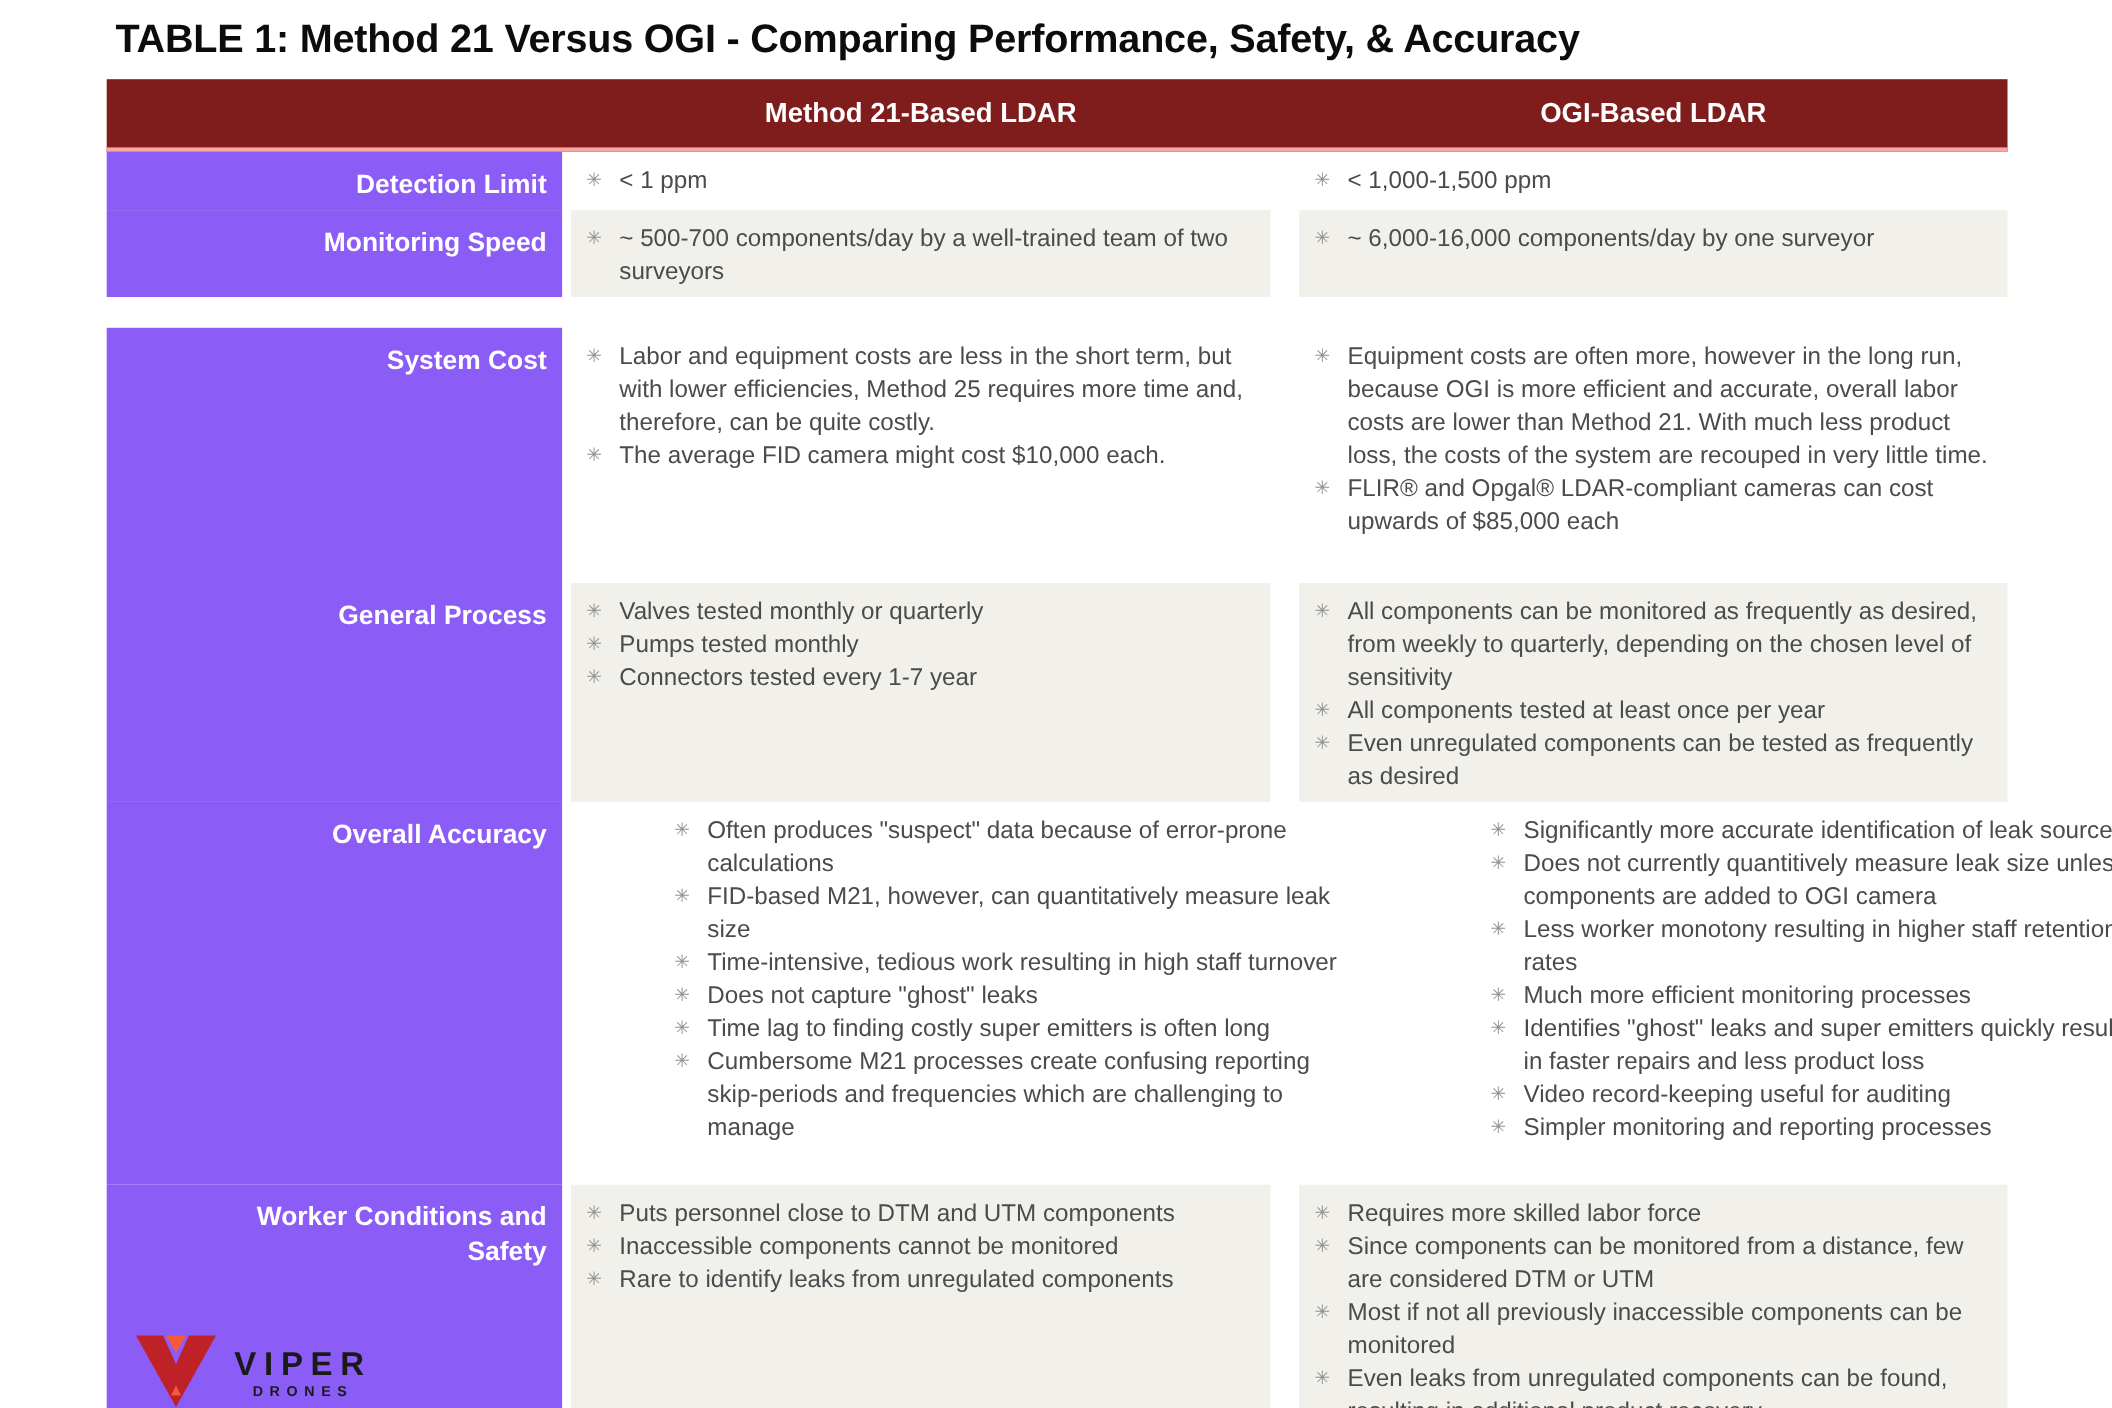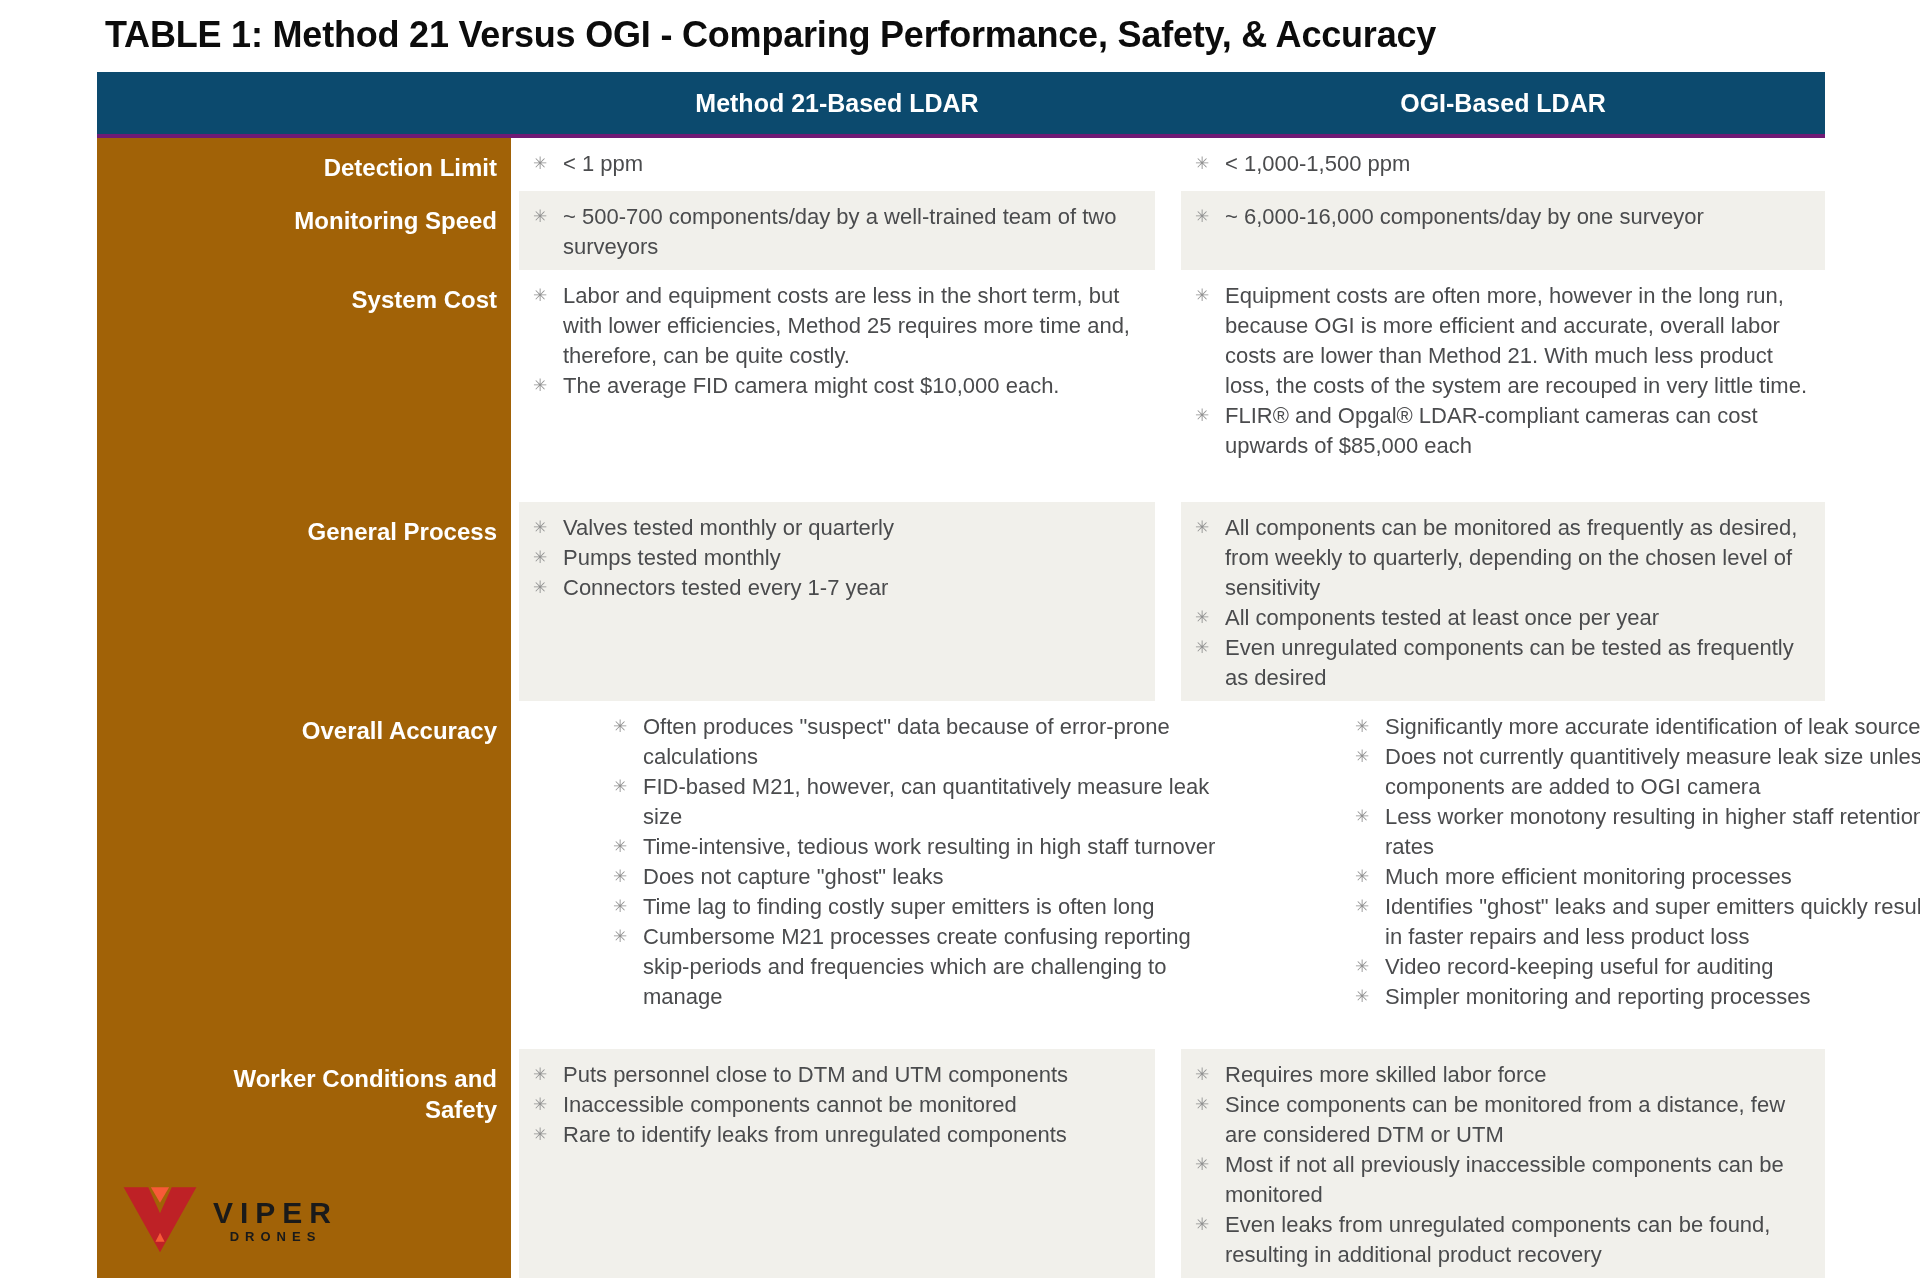--- a/index.html
+++ b/index.html
@@ -14,30 +14,30 @@
   .table-wrap{
     position:relative;
     margin:16px 0 0 97px;
     width:1728px;
   }
   .grid-row{
     display:grid;
     grid-template-columns:414px 8px 636px 26px 644px;
   }
   .table-header{
-    background:#0c4a6e;
-    border-bottom:4px solid #701a75;
+    background:#7f1d1d;
+    border-bottom:4px solid #fca5a5;
     height:62px;
     align-items:center;
   }
   .header-label{
     color:#ffffff;font-size:25px;font-weight:bold;text-align:center;
   }
   .label-cell{
-    background:#a16207;
+    background:#8b5cf6;
     padding:14px 14px 0 60px;
   }
   .label-text{
     color:#ffffff;font-size:24px;font-weight:bold;text-align:right;line-height:31px;
   }
   .cell{
     padding:11px 10px 8px 14px;
   }
   .row-gray .cell{background:#f1f0eb;}
   .item{display:flex;}
@@ -45,21 +45,21 @@
     flex:0 0 30px;
     color:#919191;font-size:17px;line-height:30px;text-align:left;
   }
   .itext{
     flex:1 1 auto;
     color:#4a4b4d;font-size:22px;line-height:30px;
   }
   
   #rows .grid-row:nth-child(1){min-height:53px;}
   #rows .grid-row:nth-child(2){min-height:78px;}
-  #rows .grid-row:nth-child(3){min-height:232px;}
+  #rows .grid-row:nth-child(3){min-height:232px;margin-top:28px;}
   #rows .grid-row:nth-child(4){min-height:195px;}
   #rows .grid-row:nth-child(5){min-height:348px;gap:40px;}
   #rows .grid-row:nth-child(6){min-height:224px;}
   .logo{
     position:absolute;left:24px;bottom:14px;
     display:flex;align-items:center;
   }
   .logo-text{margin-left:14px;}
   .brand-name{
     color:#1a1a1a;font-size:30px;font-weight:bold;letter-spacing:7px;line-height:30px;

